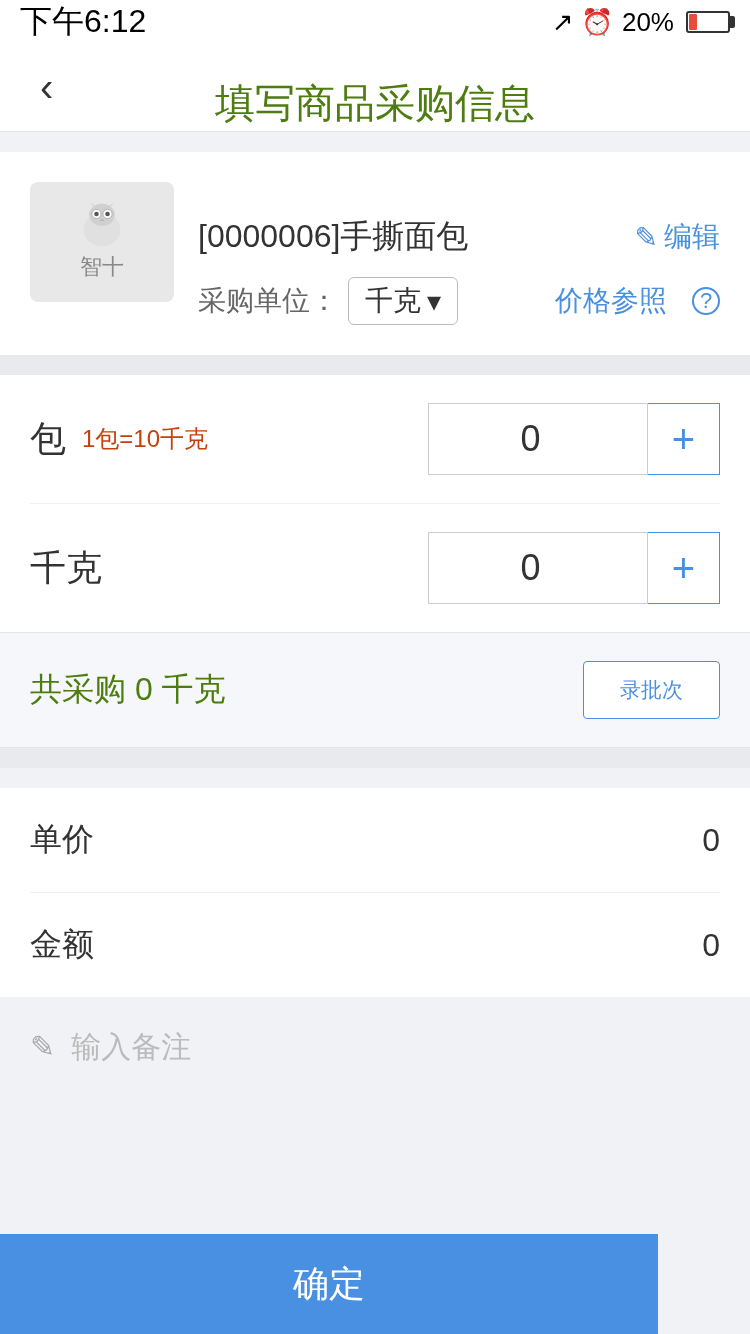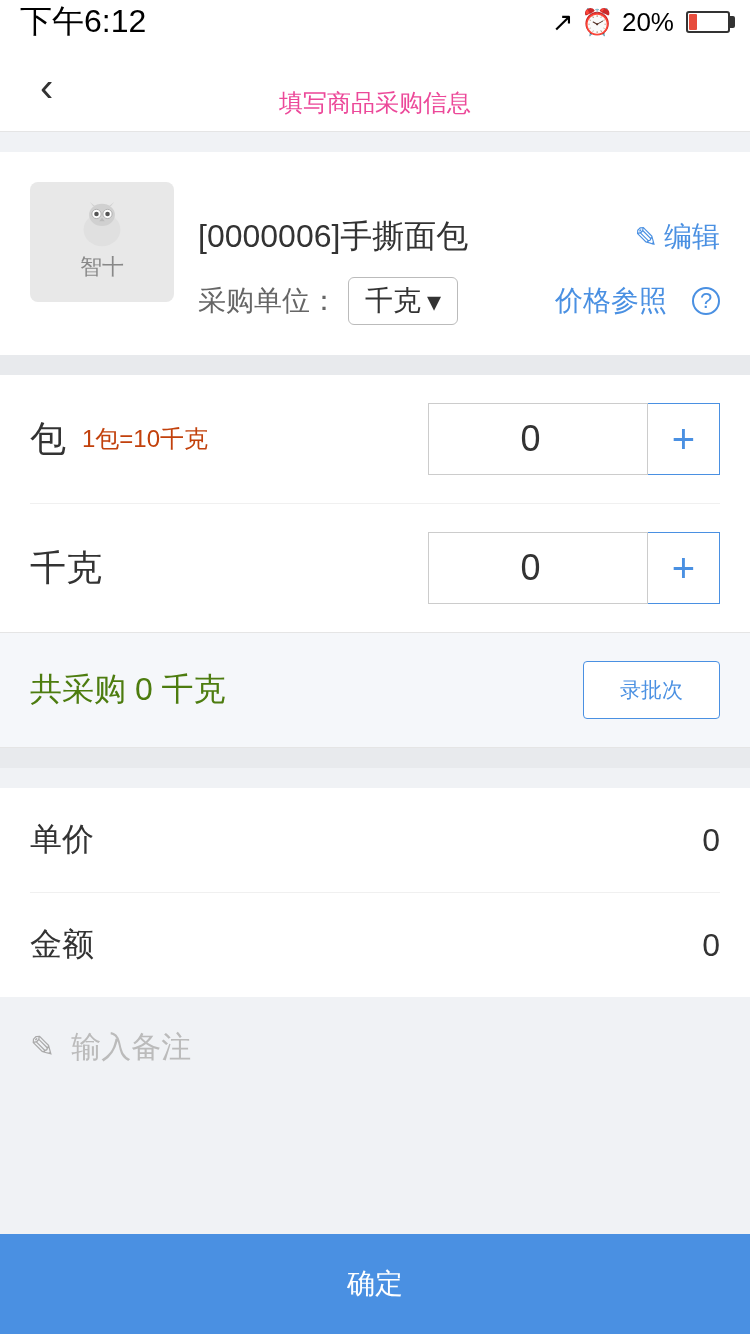--- a/index.html
+++ b/index.html
@@ -69,23 +69,23 @@
     }
     .nav-back {
       position: absolute;
       left: 30px;
       font-size: 40px;
       color: #333;
       cursor: pointer;
       padding: 10px;
     }
     .nav-title {
-      font-size: 24px;
+      font-size: 40px;
       font-weight: 500;
-      color: #ec4899;
+      color: #4d7c0f;
       margin-top: 31px;
     }
 
     
     .product-card {
       background: #fff;
       margin-top: 20px;
       padding: 30px;
       display: flex;
       align-items: flex-start;
@@ -304,25 +304,25 @@
     .main-content {
       min-height: 400px;
       background: #f0f2f5;
     }
 
     
     .confirm-btn {
       position: fixed;
       bottom: 0;
       left: 0;
-      width: 750px;
+      width: 658px;
       height: 100px;
       background: #4a90e2;
       color: #fff;
-      font-size: 28px;
+      font-size: 36px;
       display: flex;
       align-items: center;
       justify-content: center;
       cursor: pointer;
       border: none;
       outline: none;
     }
 
     
     .owl-logo {

